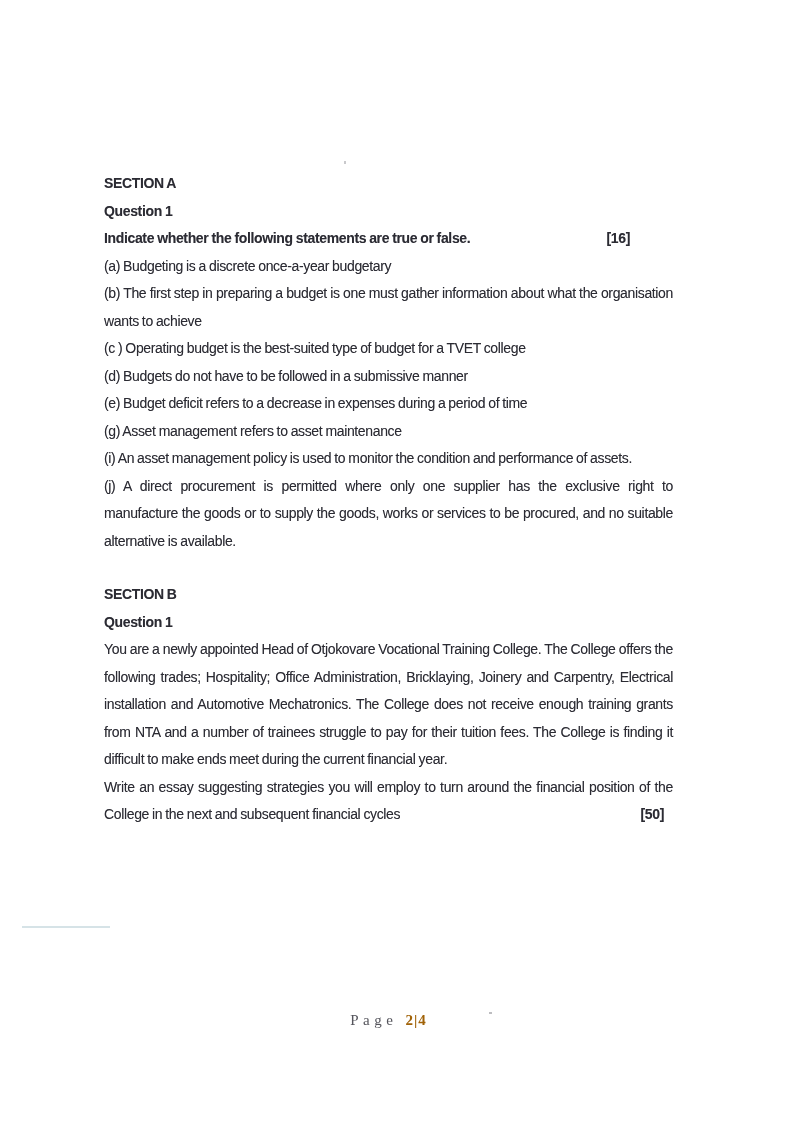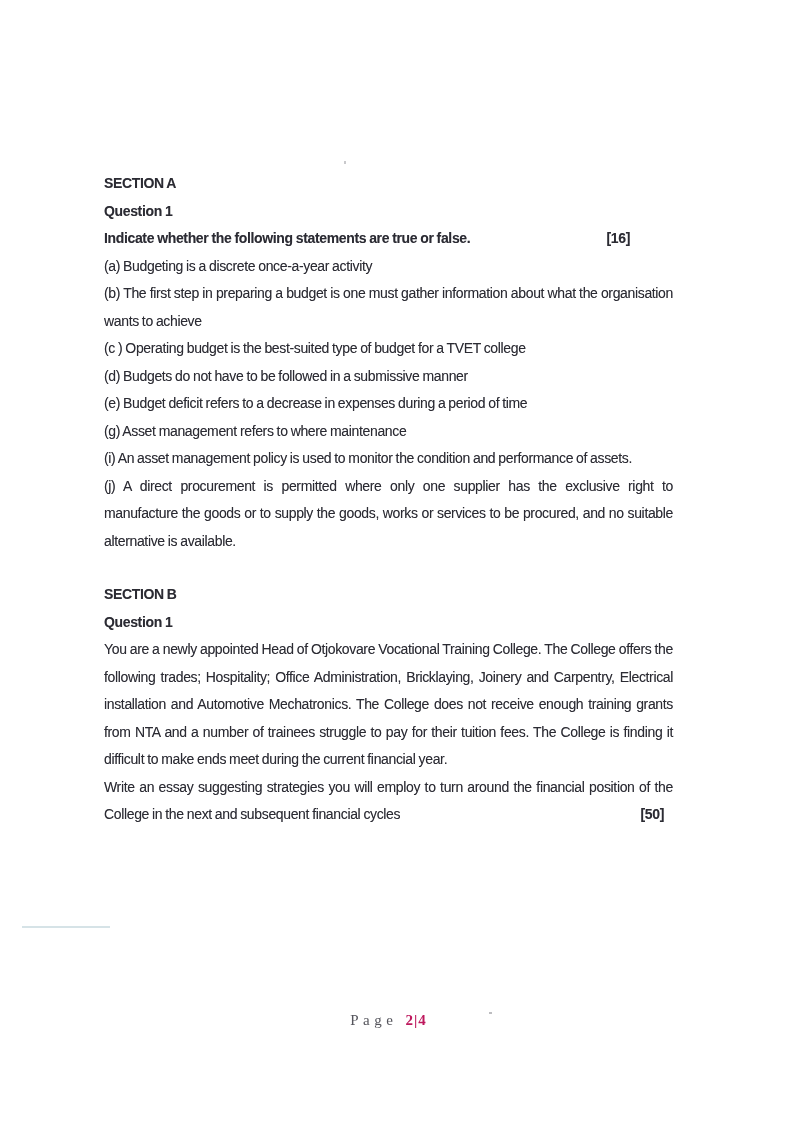--- a/index.html
+++ b/index.html
@@ -63,21 +63,21 @@
     color: #3a3a40;
   }
   .footer .pg-word {
     letter-spacing: 4.5px;
     color: #55555c;
     margin-right: 8px;
   }
   .footer .pg-num {
     font-weight: 700;
     letter-spacing: 1px;
-    color: #be185d;
+    color: #a16207;
   }
   .artifact-line {
     position: absolute;
     left: 22px;
     top: 886px;
     width: 88px;
     height: 2px;
     background: rgba(165, 192, 202, 0.45);
   }
   .speck-1 {
@@ -105,26 +105,26 @@
 
     <div class="heading">SECTION A</div>
 
     <div class="heading">Question 1</div>
 
     <div class="instr-row">
       <span>Indicate whether the following statements are true or false.</span>
       <span class="marks">[16]</span>
     </div>
 
-    <div class="para">(a) Budgeting is a discrete once-a-year activity</div>
+    <div class="para">(a) Budgeting is a discrete once-a-year budgetary</div>
     <div class="para">(b) The first step in preparing a budget is one must gather information about what the organisation wants to achieve</div>
     <div class="para">(c ) Operating budget is the best-suited type of budget for a TVET college</div>
     <div class="para">(d) Budgets do not have to be followed in a submissive manner</div>
     <div class="para">(e) Budget deficit refers to a decrease in expenses during a period of time</div>
-    <div class="para">(g) Asset management refers to where maintenance</div>
+    <div class="para">(g) Asset management refers to asset maintenance</div>
     <div class="para">(i) An asset management policy is used to monitor the condition and performance of assets.</div>
     <div class="para">(j) A direct procurement is permitted where only one supplier has the exclusive right to manufacture the goods or to supply the goods, works or services to be procured, and no suitable alternative is available.</div>
 
     <div class="heading section-b-gap">SECTION B</div>
 
     <div class="heading">Question 1</div>
 
     <div class="para">You are a newly appointed Head of Otjokovare Vocational Training College. The College offers the following trades; Hospitality; Office Administration, Bricklaying, Joinery and Carpentry, Electrical installation and Automotive Mechatronics. The College does not receive enough training grants from NTA and a number of trainees struggle to pay for their tuition fees. The College is finding it difficult to make ends meet during the current financial year.</div>
 
     <div class="para">

